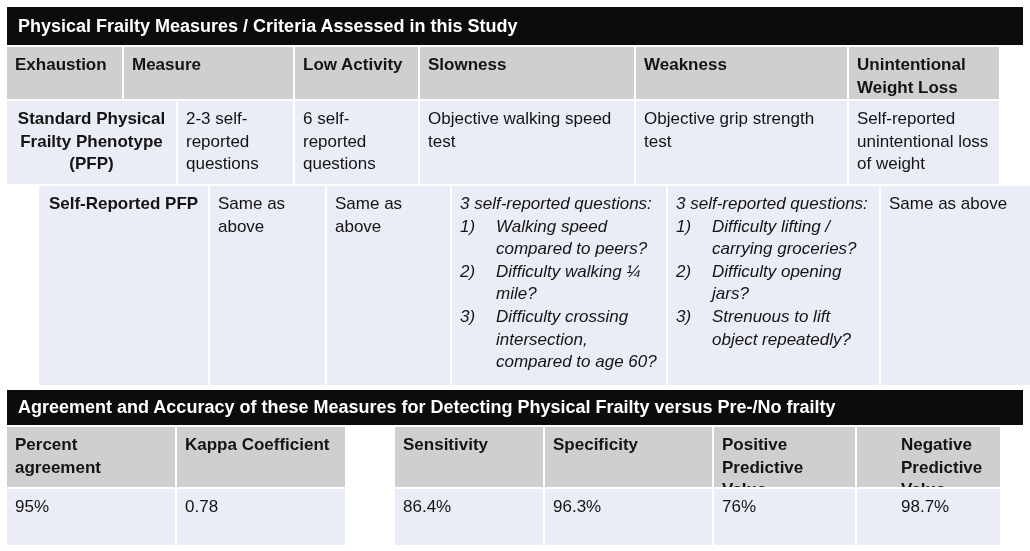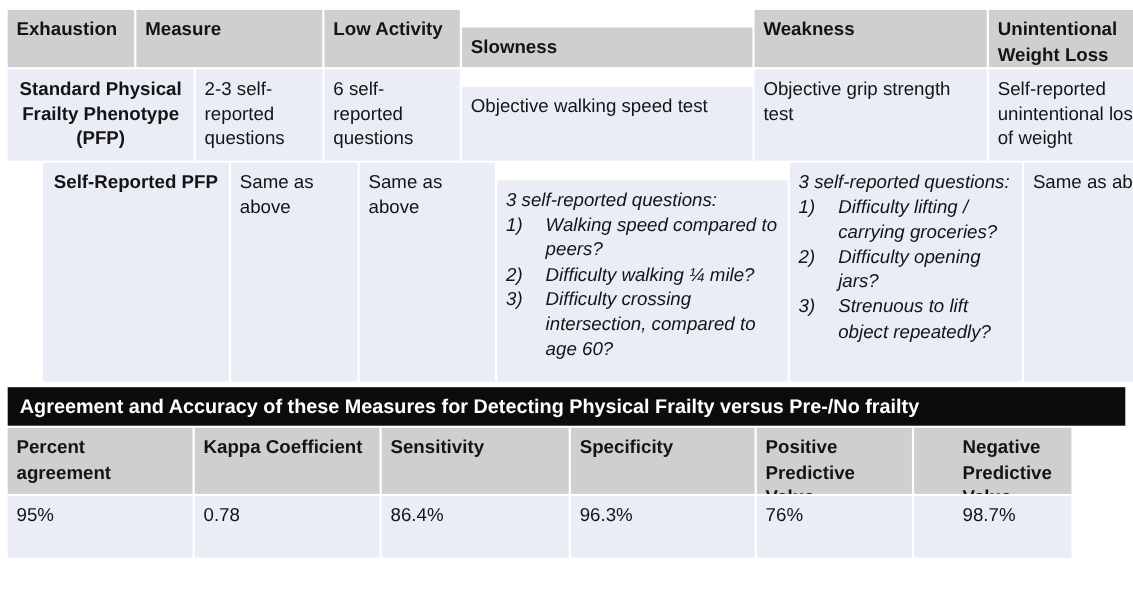--- a/index.html
+++ b/index.html
@@ -19,41 +19,44 @@
   .cell {
     padding:7px 8px; font-size:17px; line-height:1.33;
     flex:0 0 auto; overflow:hidden;
   }
   .hdr  { background:#d0cece; font-weight:bold; }
   .lite { background:#eaecf6; }
   .bold { font-weight:bold;text-align:center; }
   .ital { font-style:italic; }
   
   .c1-0 { width:169px; } .c1-1 { width:115px; } .c1-2 { width:123px; }
-  .c1-3 { width:264px;margin-top:16px; } .c1-4 { width:211px; } .c1-5 { width:150px; }
+  .c1-3 { width:214px; } .c1-4 { width:211px; } .c1-5 { width:150px; }
   
-  .c2-0 { width:168px; } .c2-1 { width:168px; } .c2-2 { width:170px; }
+  .c2-0 { width:168px; } .c2-1 { width:168px; } .c2-2 { width:148px;margin-left:48px; }
   .c2-3 { width:167px; } .c2-4 { width:141px; } .c2-5 { width:143px;padding-left:44px; }
   
   .h-hdr1 { height:52px; }
   .h-row1 { height:83px; }
   .h-row2 { height:199px;padding-left:32px; }
   .h-hdr2 { height:60px; }
   .h-val  { height:56px; }
   .gap-before-bar2 { margin-top:5px; }
   
   .qitem { display:flex; font-style:italic; }
   .qnum  { width:36px; flex:none; }
   .qtext { flex:1; }
 </style>
 </head>
 <body>
 
 <div class="page">
 
+  <div class="titlebar">
+    <span>Physical Frailty Measures / Criteria Assessed in this Study</span>
+  </div>
 
   <div class="trow h-hdr1">
     <div class="cell hdr c1-1">Exhaustion</div>
     <div class="cell hdr c1-0">Measure</div>
     <div class="cell hdr c1-2">Low Activity</div>
     <div class="cell hdr c1-3">Slowness</div>
     <div class="cell hdr c1-4">Weakness</div>
     <div class="cell hdr c1-5">Unintentional Weight Loss</div>
   </div>
 

